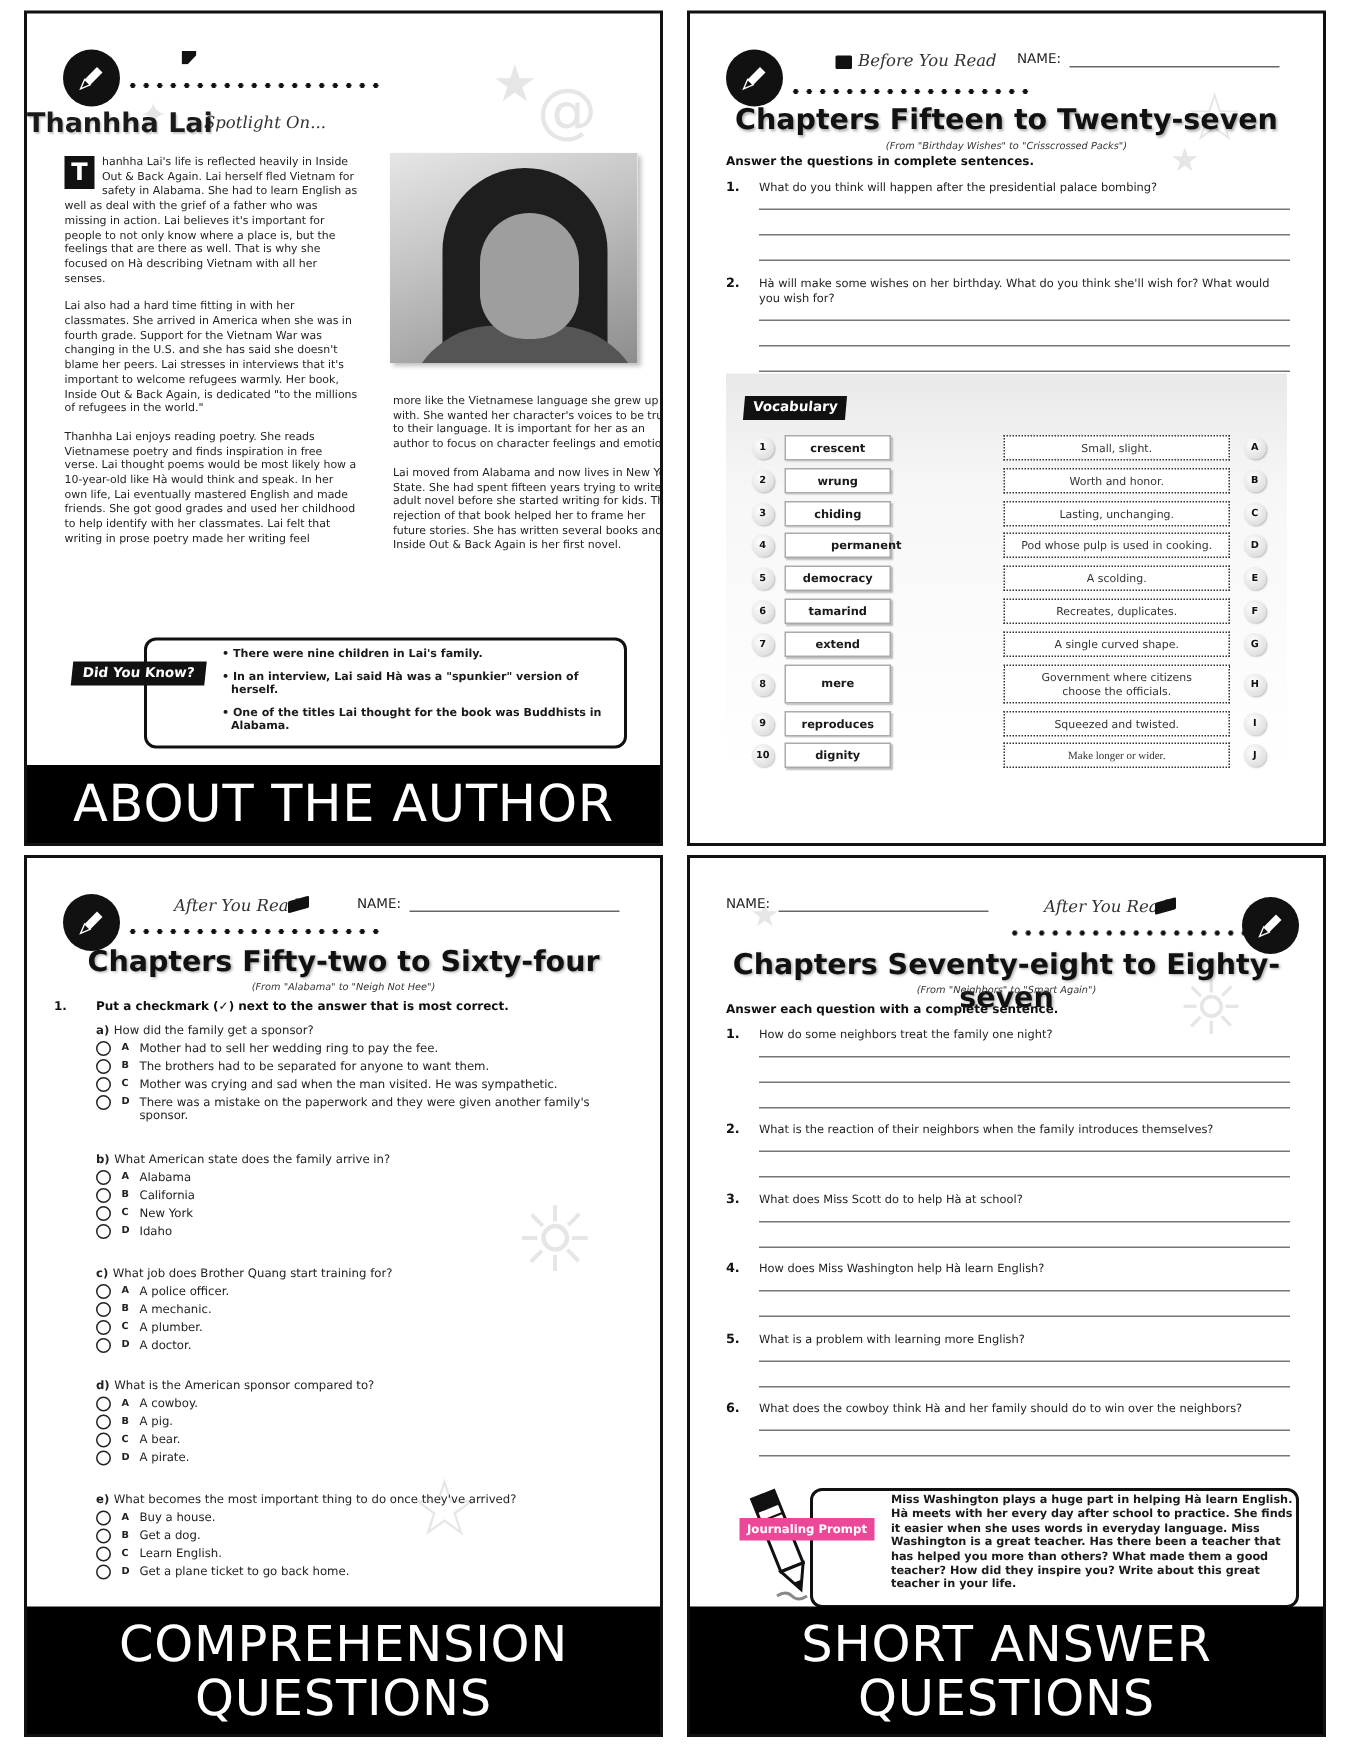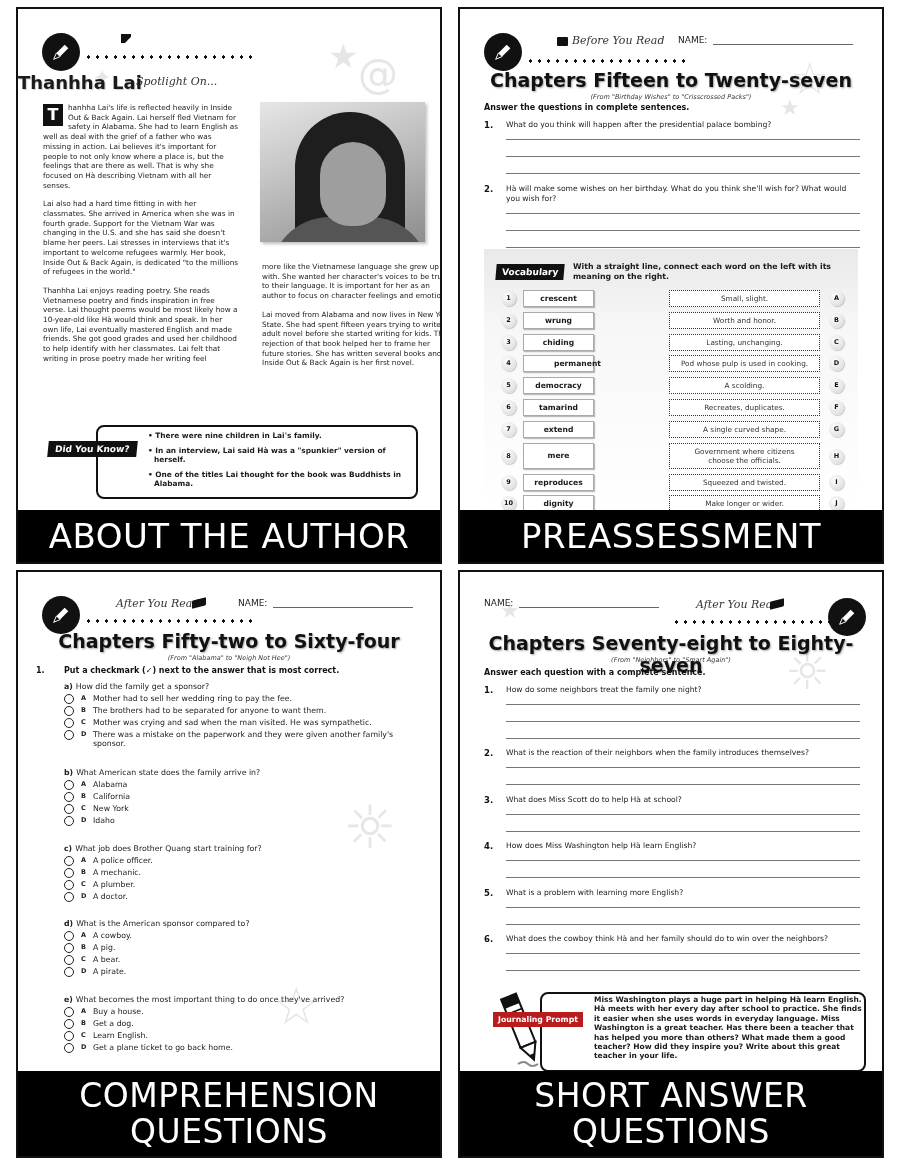--- a/index.html
+++ b/index.html
@@ -128,21 +128,21 @@
   
   .mc-head { position: absolute; left: 46px; font-size: 7.8px; color: #222; }
   .mc-head b { font-weight: bold; margin-right: 3px; }
   .mc-opt { position: absolute; left: 46px; font-size: 7.8px; color: #222; width: 360px; line-height: 9px; }
   .mc-opt .radio { position: absolute; left: 0; top: 0; width: 10px; height: 10px; border: 1.3px solid #222; border-radius: 50%; }
   .mc-opt .let { position: absolute; left: 17px; top: 0; font-weight: bold; font-size: 6.5px; }
   .mc-opt .t { position: absolute; left: 29px; top: 0; width: 330px; }
 
   
   .jp-box { position: absolute; left: 80px; top: 420px; width: 326px; height: 80px; border: 2px solid #111; border-radius: 8px; }
-  .jp-tag { position: absolute; left: 33px; top: 440px; background: #b91c1c; color: #fff; font-weight: bold; font-size: 7.8px; padding: 3px 5px; }
+  .jp-tag { position: absolute; left: 33px; top: 440px; background: #ec4899; color: #fff; font-weight: bold; font-size: 7.8px; padding: 3px 5px; }
   .jp-text { position: absolute; left: 134px; top: 423px; width: 268px; font-weight: bold; font-size: 7.5px; line-height: 9.4px; }
   .pencil-art { position: absolute; left: 38px; top: 418px; width: 48px; height: 80px; }
 </style>
 </head>
 <body>
 
 <div class="panel" id="p1">
   <div class="deco" style="left:310px;top:30px;">★</div>
   <div class="deco" style="left:340px;top:45px;font-size:40px;">@</div>
   <div class="deco" style="left:75px;top:58px;font-size:22px;">✦</div>
@@ -217,21 +217,20 @@
   <div class="q" style="left:24px;top:175px;">
     <span class="num">2.</span>
     <span class="txt">Hà will make some wishes on her birthday. What do you think she'll wish for? What would you wish for?</span>
   </div>
   <div class="aline" style="left:46px;top:204px;width:354px;"></div>
   <div class="aline" style="left:46px;top:221px;width:354px;"></div>
   <div class="aline" style="left:46px;top:238px;width:354px;"></div>
 
   <div class="vocab-area"></div>
   <div class="vocab-tag">Vocabulary</div>
-  <div class="vocab-instr">With a straight line, connect each word on the left with its meaning on the right.</div>
 
   <div class="vrow" style="top:282px;">
     <div class="vnum" style="top:0;">1</div>
     <div class="vword" style="top:-1px;height:17px;line-height:15px;">crescent</div>
     <div class="vdef" style="top:-1px;height:17px;">Small, slight.</div>
     <div class="vlet" style="top:0;">A</div>
   </div>
   <div class="vrow" style="top:304px;">
     <div class="vnum">2</div>
     <div class="vword" style="top:-1px;height:17px;line-height:15px;">wrung</div>
@@ -276,25 +275,24 @@
   </div>
   <div class="vrow" style="top:466px;">
     <div class="vnum">9</div>
     <div class="vword" style="top:-1px;height:17px;line-height:15px;">reproduces</div>
     <div class="vdef" style="top:-1px;height:17px;">Squeezed and twisted.</div>
     <div class="vlet">I</div>
   </div>
   <div class="vrow" style="top:487px;">
     <div class="vnum">10</div>
     <div class="vword" style="top:-1px;height:17px;line-height:15px;">dignity</div>
-    <div class="vdef" style="top:-1px;height:17px;">Make longer or wider.</div>
+    <div class="vdef" style="top:-1px;height:17px;font-family:Liberation Serif, serif;">Make longer or wider.</div>
     <div class="vlet">J</div>
   </div>
 
-  <div class="banner">PREASSESSMENT</div>
 </div>
 
 <div class="panel" id="p3">
   <div class="deco" style="left:325px;top:225px;font-size:60px;">☼</div>
   <div class="deco" style="left:255px;top:408px;font-size:52px;">☆</div>
 
   <div class="pencil-badge" style="left:24px;top:24px;">
     <svg viewBox="0 0 24 24">
         <path d="M4 20 L7 13 L16 4 L20 8 L11 17 Z" fill="#fff"></path>
         <path d="M4 20 L7 13 L11 17 Z" fill="#111" stroke="#fff" stroke-width="1"></path>

